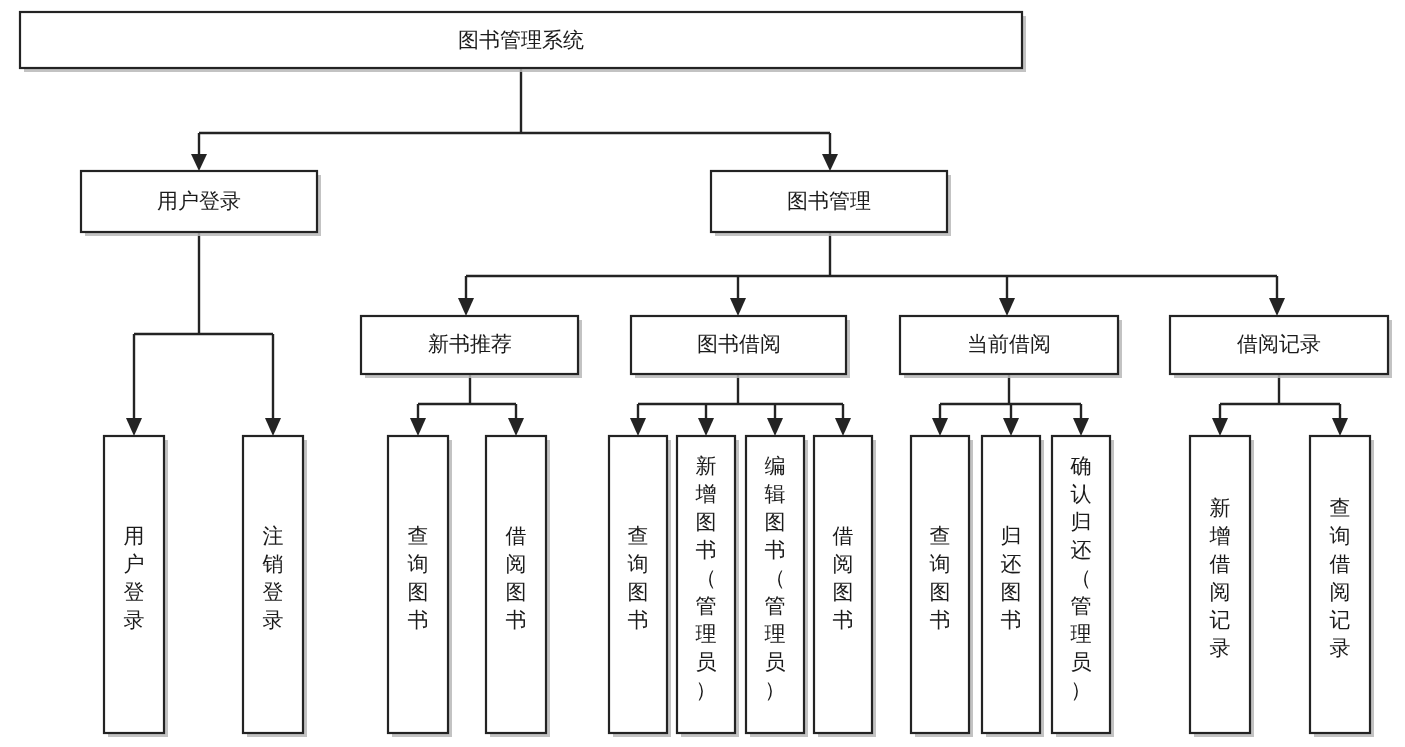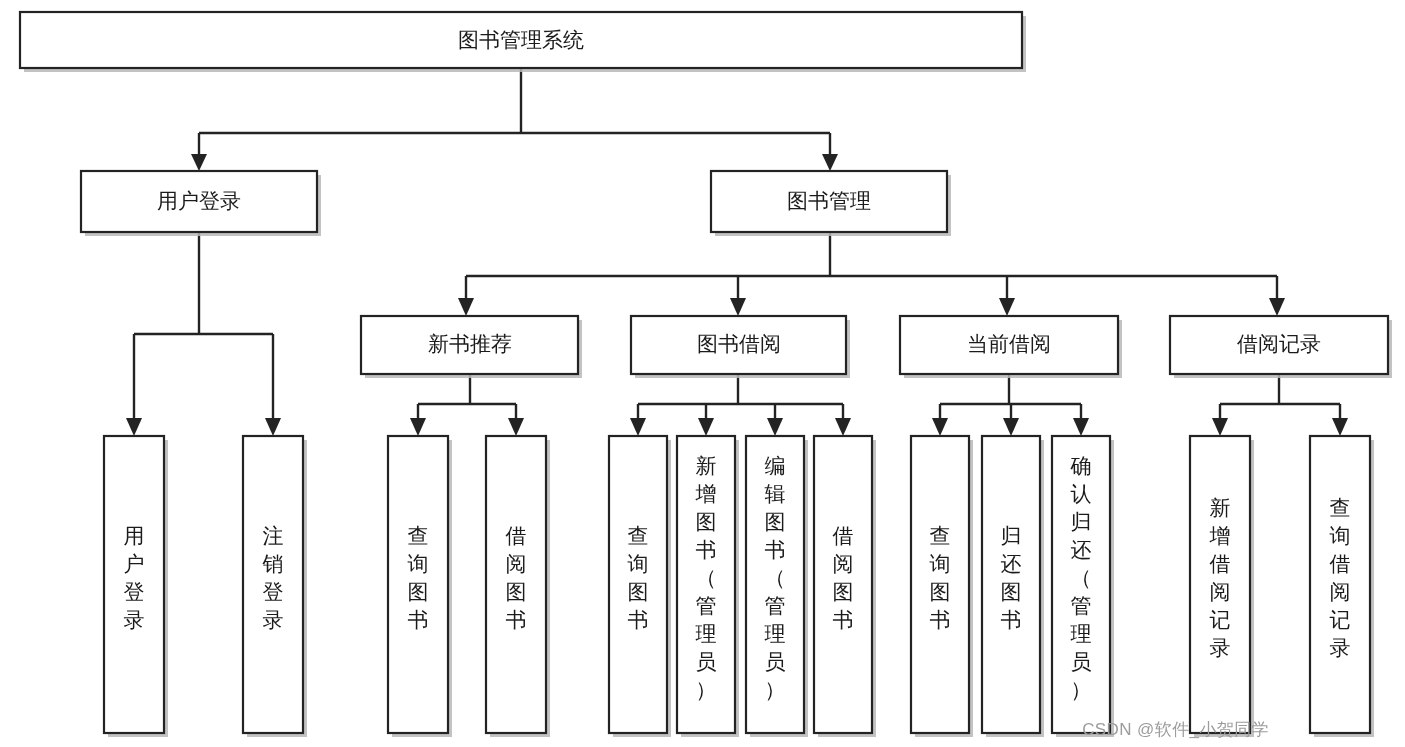--- a/index.html
+++ b/index.html
@@ -246,14 +246,13 @@
         </g>
         <g>
           <rect class="node-shadow" x="1314" y="440" width="60" height="297"></rect>
           <rect class="node-box" x="1310" y="436" width="60" height="297"></rect>
           <text class="node-label-v" x="1340" y="514.5"><tspan x="1340" dy="0">查</tspan><tspan x="1340" dy="28">询</tspan><tspan x="1340" dy="28">借</tspan><tspan x="1340" dy="28">阅</tspan><tspan x="1340" dy="28">记</tspan><tspan x="1340" dy="28">录</tspan></text>
         </g>
       </g>
 
   </svg>
 
-  <div class="watermark">CSDN @软件_小贺同学</div>
 </div>
 
 </body></html>

